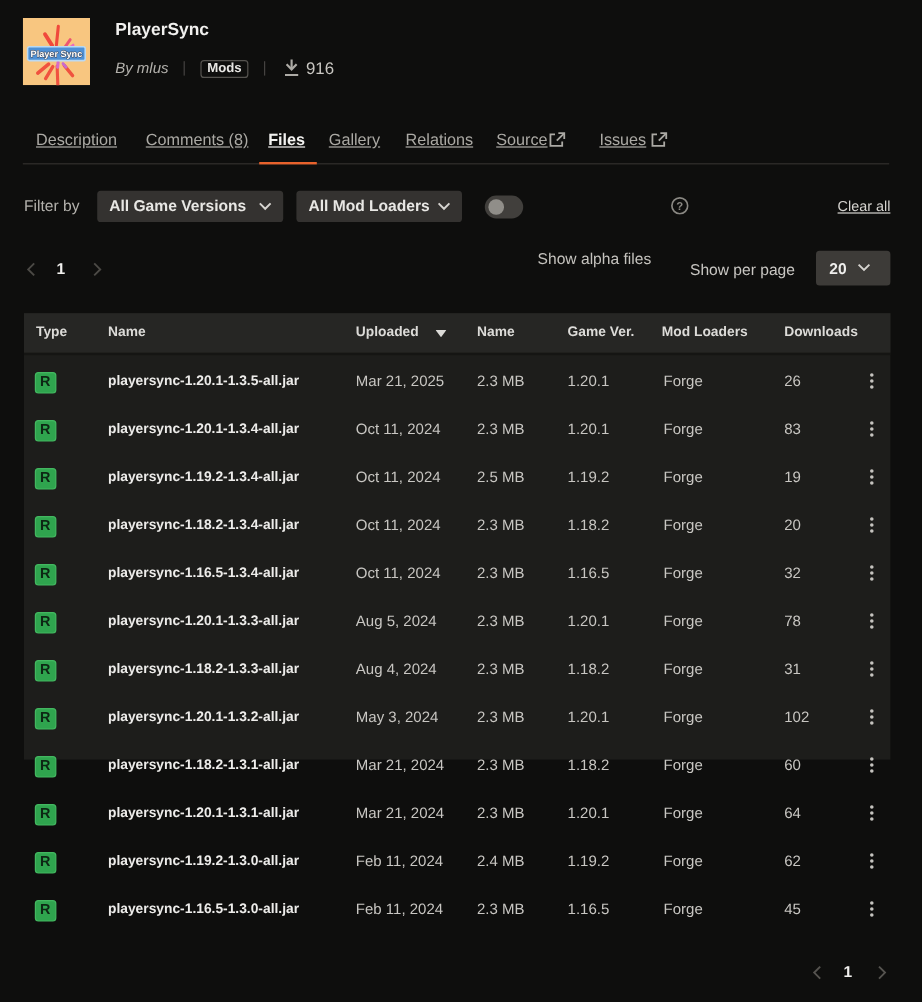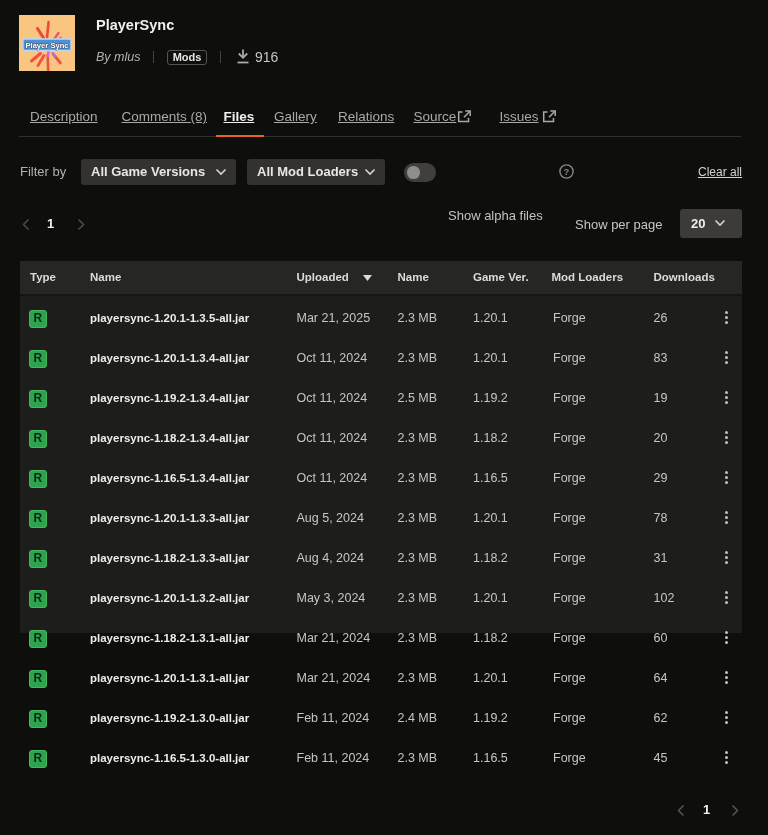--- a/index.html
+++ b/index.html
@@ -220,21 +220,21 @@
         <i></i>
       </span>
     </div>
   <div class="row" style="top:197px">
       <span class="badge">R</span>
       <span class="c name">playersync-1.16.5-1.3.4-all.jar</span>
       <span class="c up">Oct 11, 2024</span>
       <span class="c sz">2.3 MB</span>
       <span class="c gv">1.16.5</span>
       <span class="c ml">Forge</span>
-      <span class="c dl">29</span>
+      <span class="c dl">32</span>
       <span class="dots">
         <i></i>
         <i></i>
         <i></i>
       </span>
     </div>
   <div class="row" style="top:237px">
       <span class="badge">R</span>
       <span class="c name">playersync-1.20.1-1.3.3-all.jar</span>
       <span class="c up">Aug 5, 2024</span>

